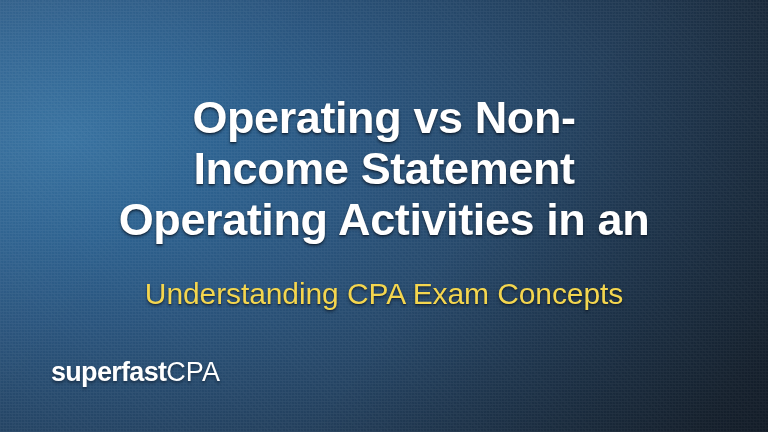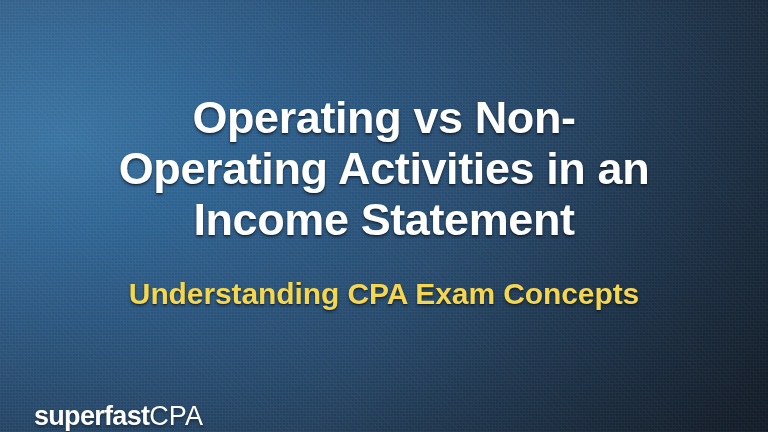--- a/index.html
+++ b/index.html
@@ -87,60 +87,59 @@
 
   
   #subtitle {
     position:absolute;
     left:0; right:0;
     top:276px;
     padding:0 42px;
     text-align:center;
     color:#f4d64f;
     font-size:30px;
-    font-weight:700;
+    font-weight:400;
     line-height:36px;
     letter-spacing:-.1px;
     white-space:nowrap;
     text-shadow:
       0 2px 3px rgba(8,18,32,.5),
       0 1px 1px rgba(8,18,32,.4);
   }
 
   
   #logo {
     position:absolute;
-    left:34px;
+    left:51px;
     top:357px;
     display:flex;
     align-items:flex-start;
     color:#ffffff;
     font-size:27px;
     line-height:30px;
     letter-spacing:-.7px;
     text-shadow:0 2px 3px rgba(8,18,32,.5);
-    margin-top:44px;
   }
   #logo .mark-bold   { font-weight:700; }
   #logo .mark-light  { font-weight:400; letter-spacing:.1px; }
 </style>
 </head>
 <body>
 
 <div id="slide">
 
   <div id="noise"></div>
   <div id="vignette"></div>
 
   <div id="content">
 
     <h1 id="title-block">
       <span class="title-line">Operating vs Non-</span>
+      <span class="title-line">Income Statement</span>
       <span class="title-line">Operating Activities in an</span>
-      <span class="title-line">Income Statement</span>
     </h1>
 
     <div id="subtitle">Understanding CPA Exam Concepts</div>
 
     <div id="logo">
       <span class="mark-bold">superfast</span>
         <span class="mark-light">CPA</span>
     </div>
 
   </div>

